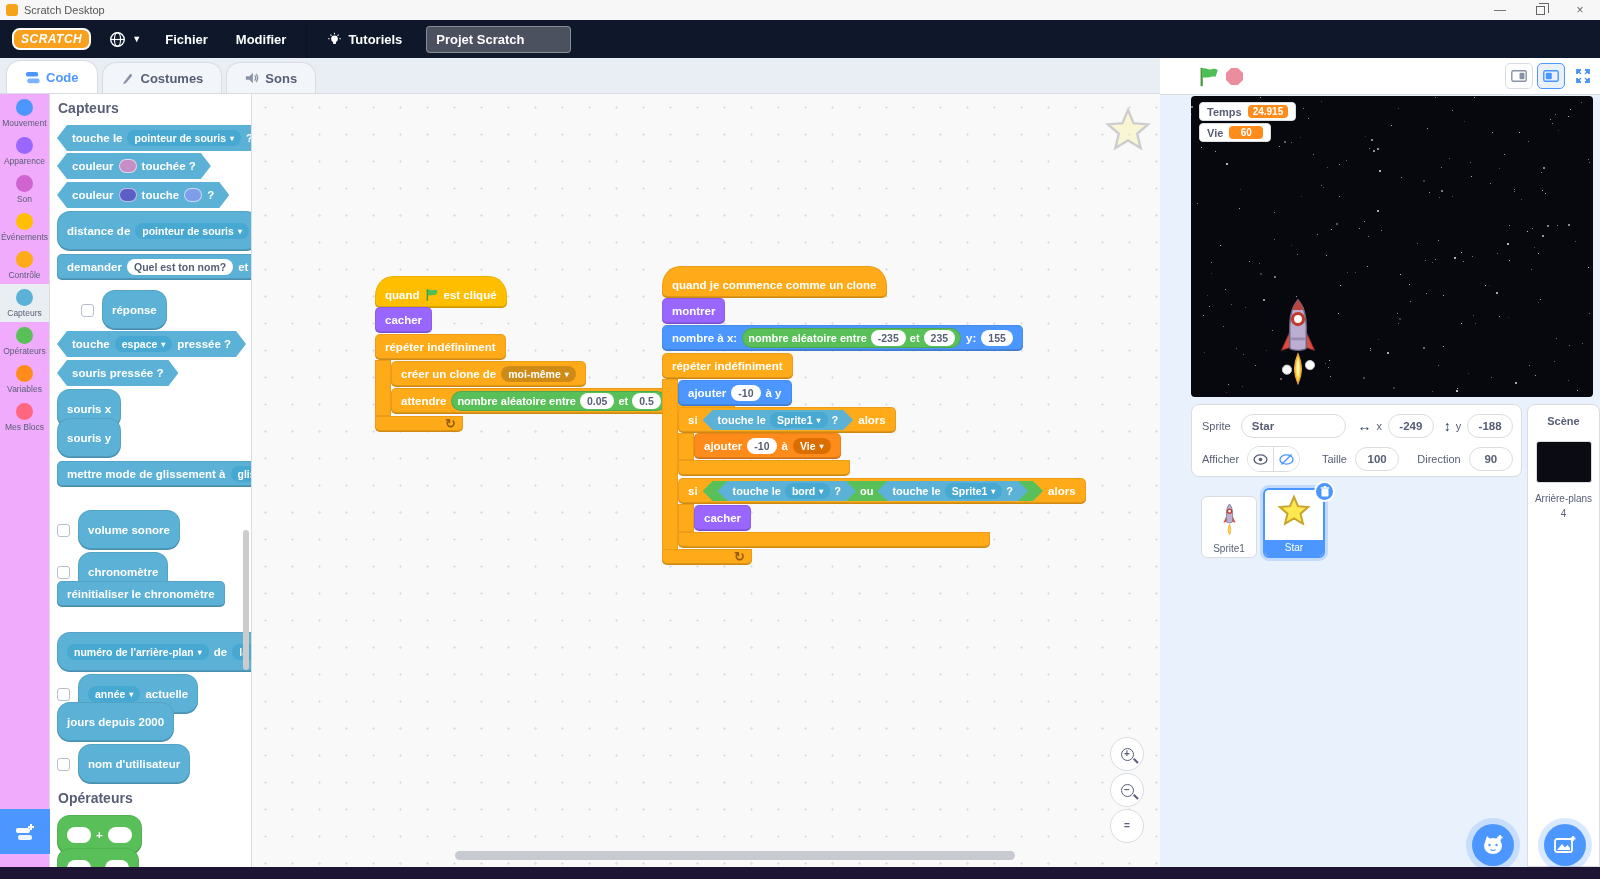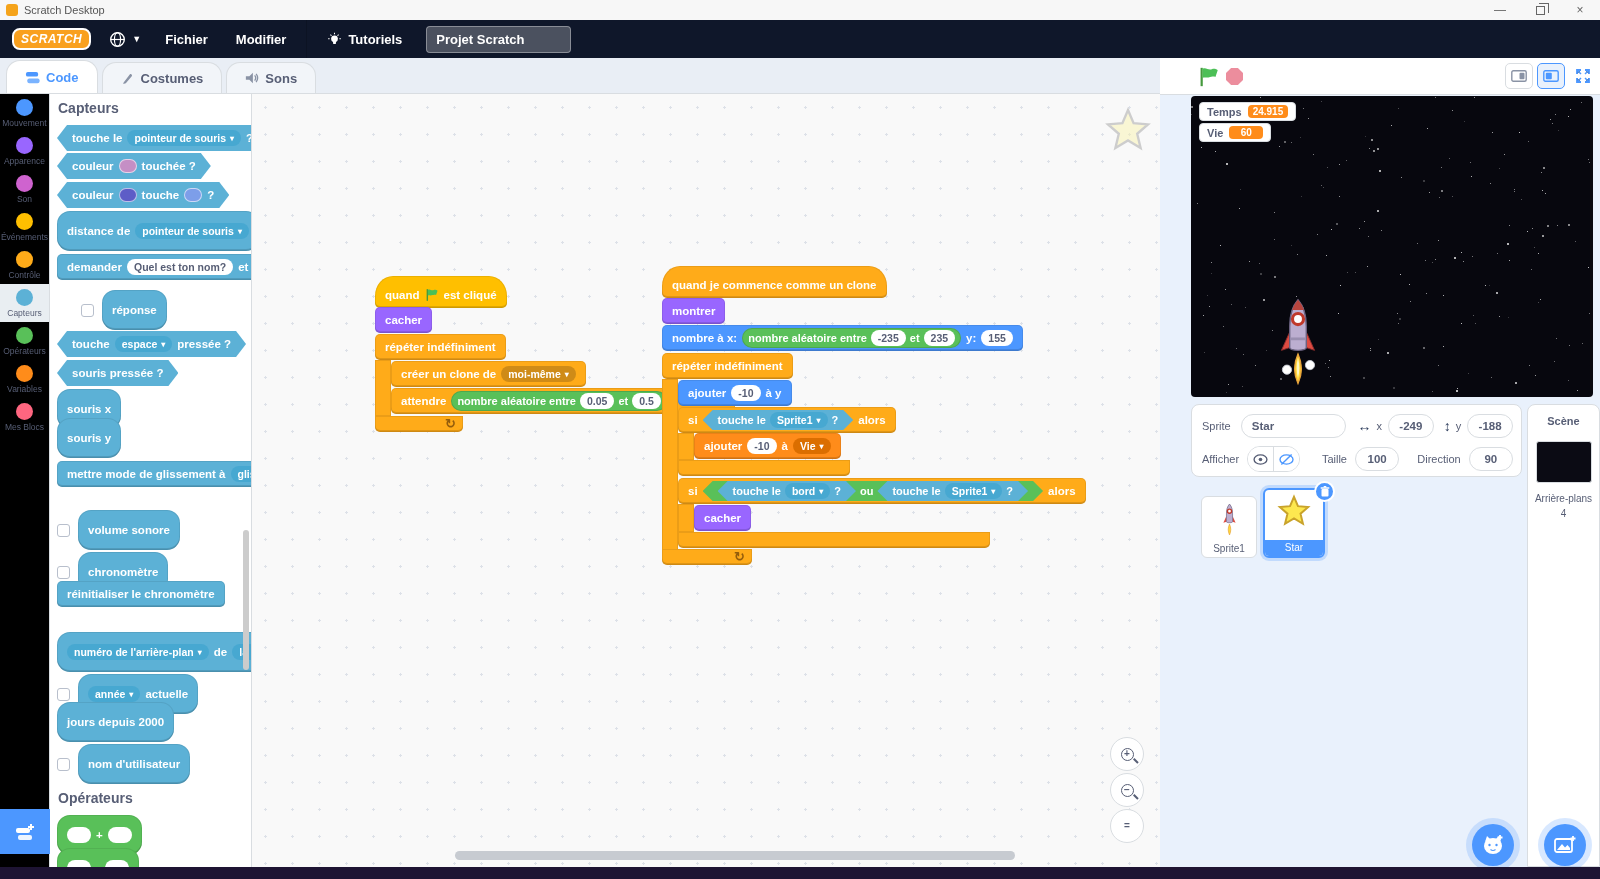--- a/index.html
+++ b/index.html
@@ -40,21 +40,21 @@
     background:#E9EEF5; border-bottom:1px solid #D9DDE1; display:flex;
     align-items:flex-end; padding-left:6px; z-index:5; }
   .tab { height:31px; display:flex; align-items:center; gap:6px; padding:0 18px;
     border:1px solid #D9DDE1; border-bottom:none; border-radius:14px 14px 0 0;
     background:#F2F5F9; color:#575E75; font-size:13px; font-weight:bold;
     margin-right:4px; }
   .tab.active { background:#fff; color:#4C97FF; height:33px; }
 
   
   #catcol { position:absolute; left:0; top:94px; width:50px; height:773px;
-    background:#000000; border-right:1px solid #D9DDE1; z-index:4; }
+    background:#f0abfc; border-right:1px solid #D9DDE1; z-index:4; }
   .cat-item { width:100%; padding:5px 0 4px 0; display:flex; flex-direction:column;
     align-items:center; gap:2px; }
   .cat-item.selected { background:#E9EEF2; }
   .cat-dot { width:17px; height:17px; border-radius:50%; }
   .cat-label { font-size:8.5px; color:#575E75; text-align:center; }
   #ext-btn { position:absolute; left:0; bottom:13px; width:50px; height:45px;
     background:#4C97FF; display:flex; align-items:center; justify-content:center; }
 
   
   #palette { position:absolute; left:50px; top:94px; width:202px; height:773px;

